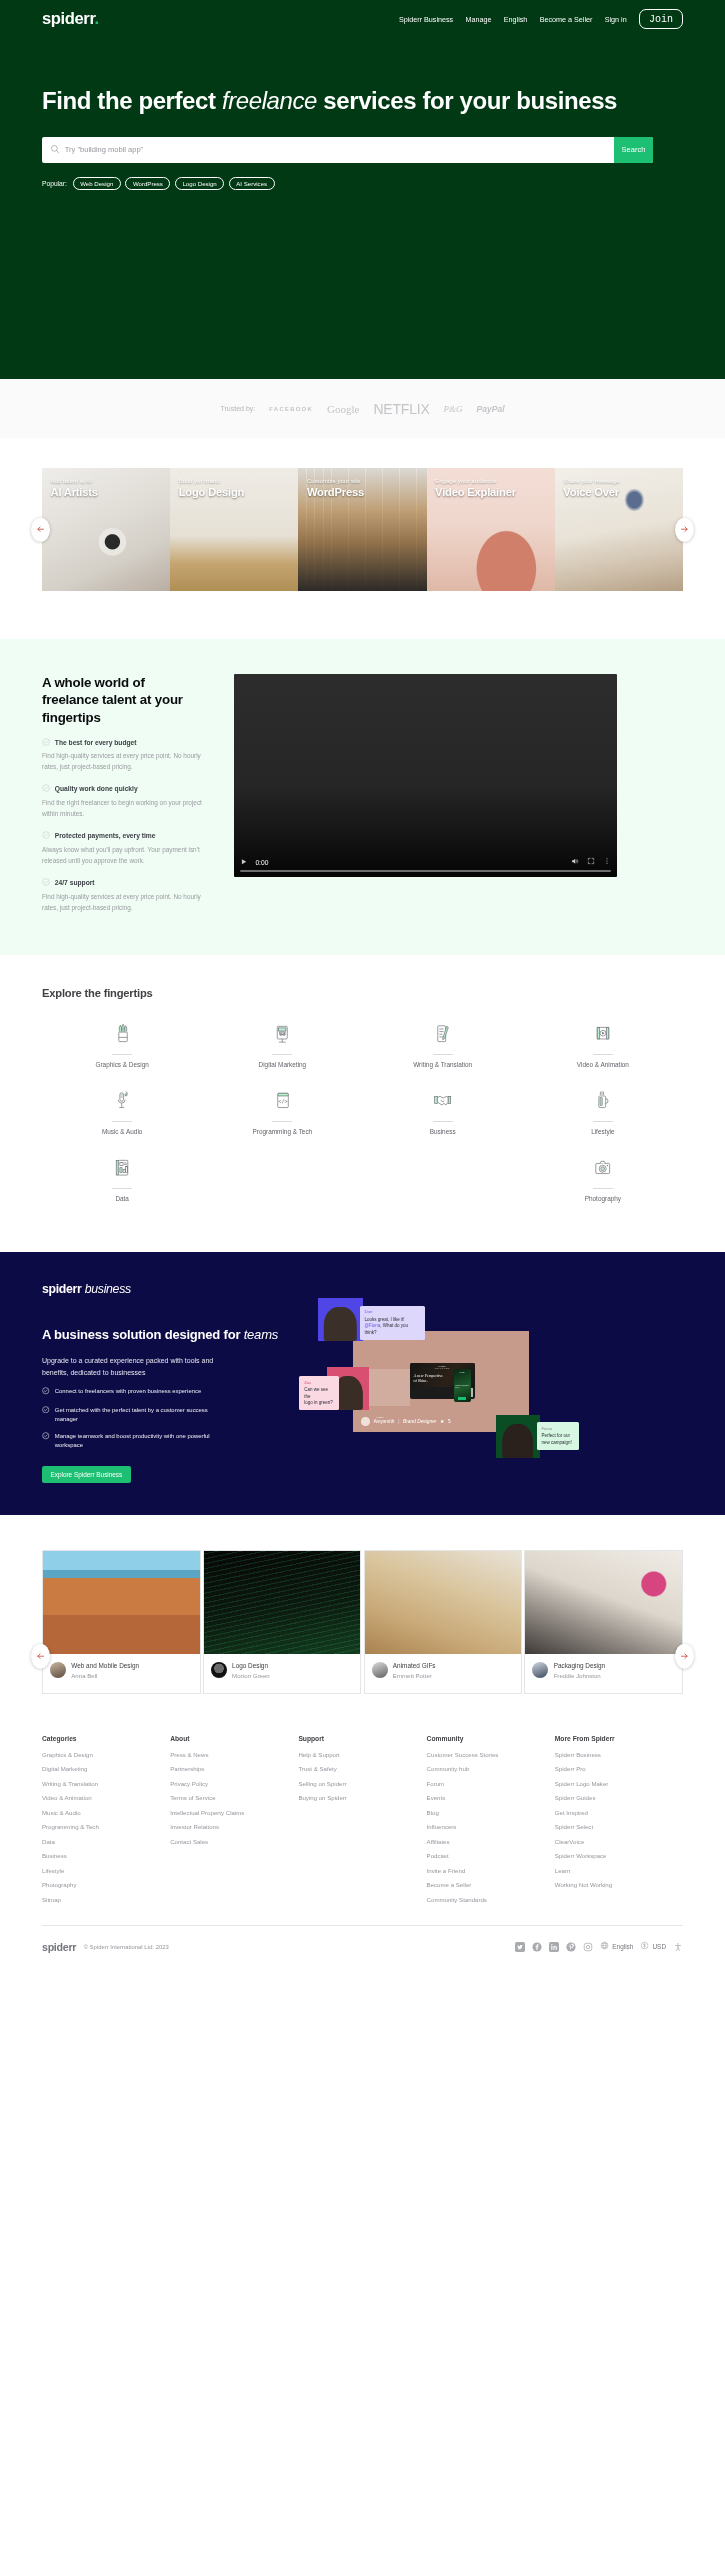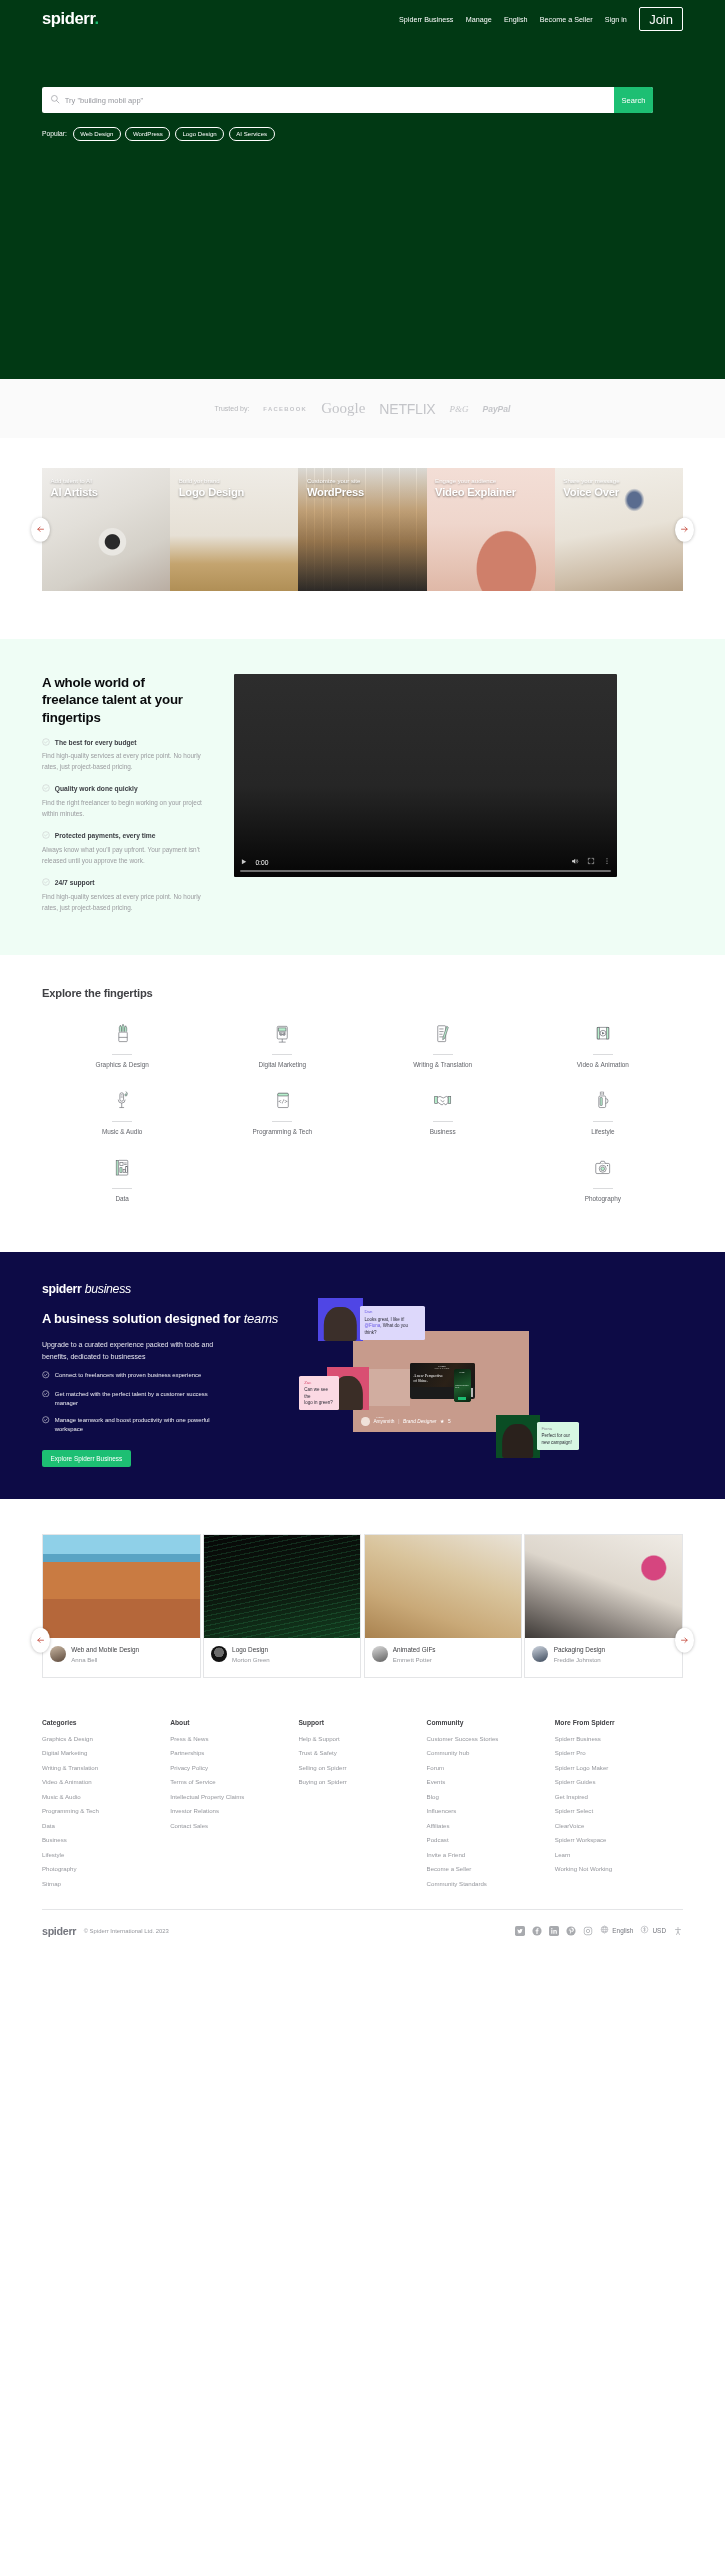--- a/index.html
+++ b/index.html
@@ -41,27 +41,27 @@
     gap: 12.3px;
   }
   .nav-link {
     font-size: 7.2px;
     color: #fff;
     white-space: nowrap;
     cursor: pointer;
   }
   .join-btn {
     border: 0.5px solid #fff;
-    border-radius: 2px;
+    border-radius: 7px;
     padding: 3.7px 9px;
-    font-size: 13px;
+    font-size: 10px;
     color: #fff;
     background: transparent;
     cursor: pointer;
-    font-family: Liberation Sans, sans-serif;
+    font-family: Liberation Mono, monospace;
   }
   .hero-inner { padding: 0 42px; margin-top: 49px; }
   .hero-title {
     font-size: 24px;
     line-height: 1.18;
     font-weight: bold;
     letter-spacing: -0.4px;
     max-width: 662px;
   }
   .hero-title em { font-style: italic; font-weight: normal; }
@@ -123,21 +123,21 @@
     background: #fafafa;
     height: 59px;
     display: flex;
     align-items: center;
     justify-content: center;
     gap: 14px;
     color: #bdbdbd;
   }
   .trusted .tlabel { font-size: 7px; color: #b5b6ba; }
   .brand-fb { font-size: 5.9px; letter-spacing: 1.3px; font-weight: 600; color: #c4c5c9;}
-  .brand-goog { font-size: 15px; color: #c4c5c9; font-family: "Liberation Serif", serif; }
+  .brand-goog { font-size: 11px; color: #c4c5c9; font-family: "Liberation Serif", serif; }
   .brand-nf { font-size: 14px; font-weight: normal; letter-spacing: -0.2px; color: #c4c5c9; }
   .brand-pg { font-size: 9px; font-style: italic; font-family: "Liberation Serif", serif; color: #c4c5c9; }
   .brand-pp { font-size: 8.5px; font-weight: bold; font-style: italic; color: #c4c5c9; }
 
   
   .cat-carousel {
     position: relative;
     height: 123px;
     margin-top: 30px;
     padding: 0 42px;
@@ -270,21 +270,21 @@
     color: #fff;
     display: flex;
     gap: 10.7px;
     position: relative;
     overflow: hidden;
   }
   .biz-left { width: 251px; flex: 0 0 251px; }
   .biz-logo { font-size: 12.3px; font-weight: bold; letter-spacing: -0.3px; }
   .biz-logo em { font-style: italic; font-weight: normal; }
   .biz-h2 {
-    margin-top: 14px;
+    margin-top: 30px;
     font-size: 13px;
     line-height: 1.35;
     font-weight: bold;
     letter-spacing: -0.2px;
   }
   .biz-h2 em { font-style: italic; font-weight: normal; }
   .biz-p {
     margin-top: 11.7px;
     font-size: 7px;
     line-height: 1.65;
@@ -415,20 +415,21 @@
         <span class="nav-link">Spiderr Business</span>
         <span class="nav-link">Manage</span>
         <span class="nav-link">English</span>
         <span class="nav-link">Become a Seller</span>
         <span class="nav-link">Sign in</span>
         <button class="join-btn">Join</button>
       </div>
     </nav>
 
     <div class="hero-inner">
+      <h1 class="hero-title"><span>Find the perfect </span><em>freelance</em><span> services for your business</span></h1>
 
       <div class="searchbar">
         <div class="search-field">
           <span>
             <svg width="10" height="10" viewBox="0 0 24 24" fill="none" stroke="#95979d" stroke-width="1.6">
                 <circle cx="10.5" cy="10.5" r="7"></circle>
                 <line x1="16" y1="16" x2="21.5" y2="21.5" stroke-linecap="round"></line>
               </svg>
           </span>
           <input type="text" placeholder="Try &quot;building mobil app&quot;" style="">

